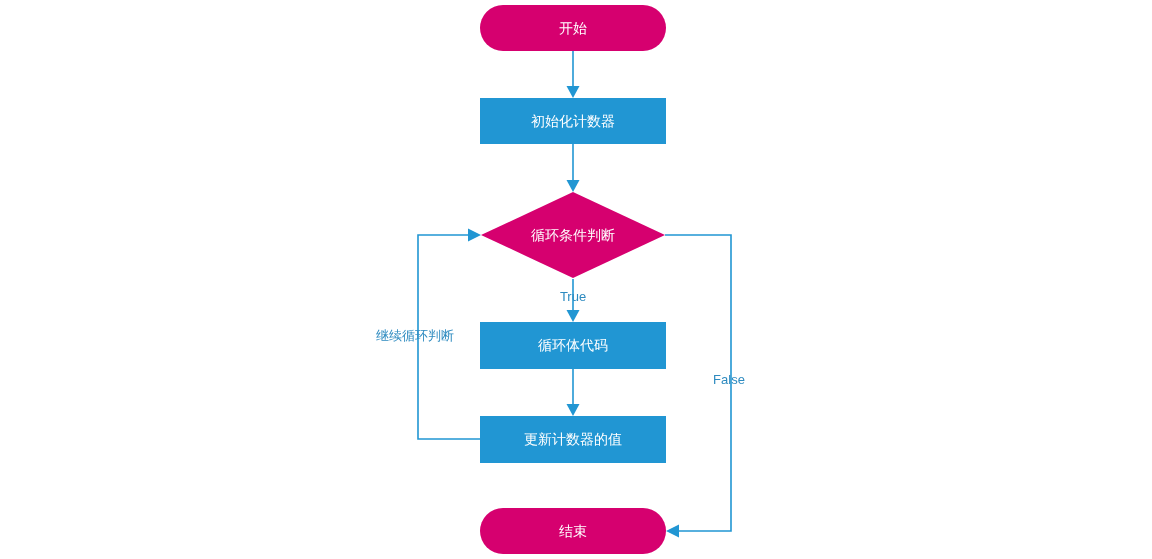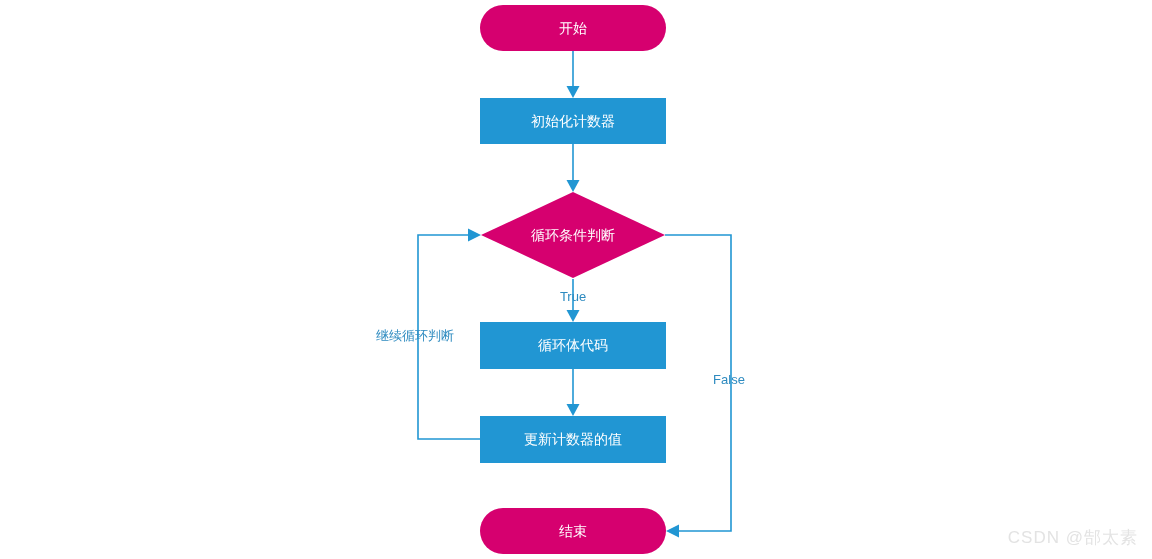--- a/index.html
+++ b/index.html
@@ -123,15 +123,14 @@
       <text class="node-label" x="573" y="440">更新计数器的值</text>
     </g>
 
     <g>
       <rect x="480" y="508" width="186" height="46" rx="23" ry="23" fill="#D6006F"></rect>
       <text class="node-label" x="573" y="532">结束</text>
     </g>
 
   </svg>
 
-  <div class="watermark">CSDN @郜太素</div>
 
 </div>
 
 </body></html>

